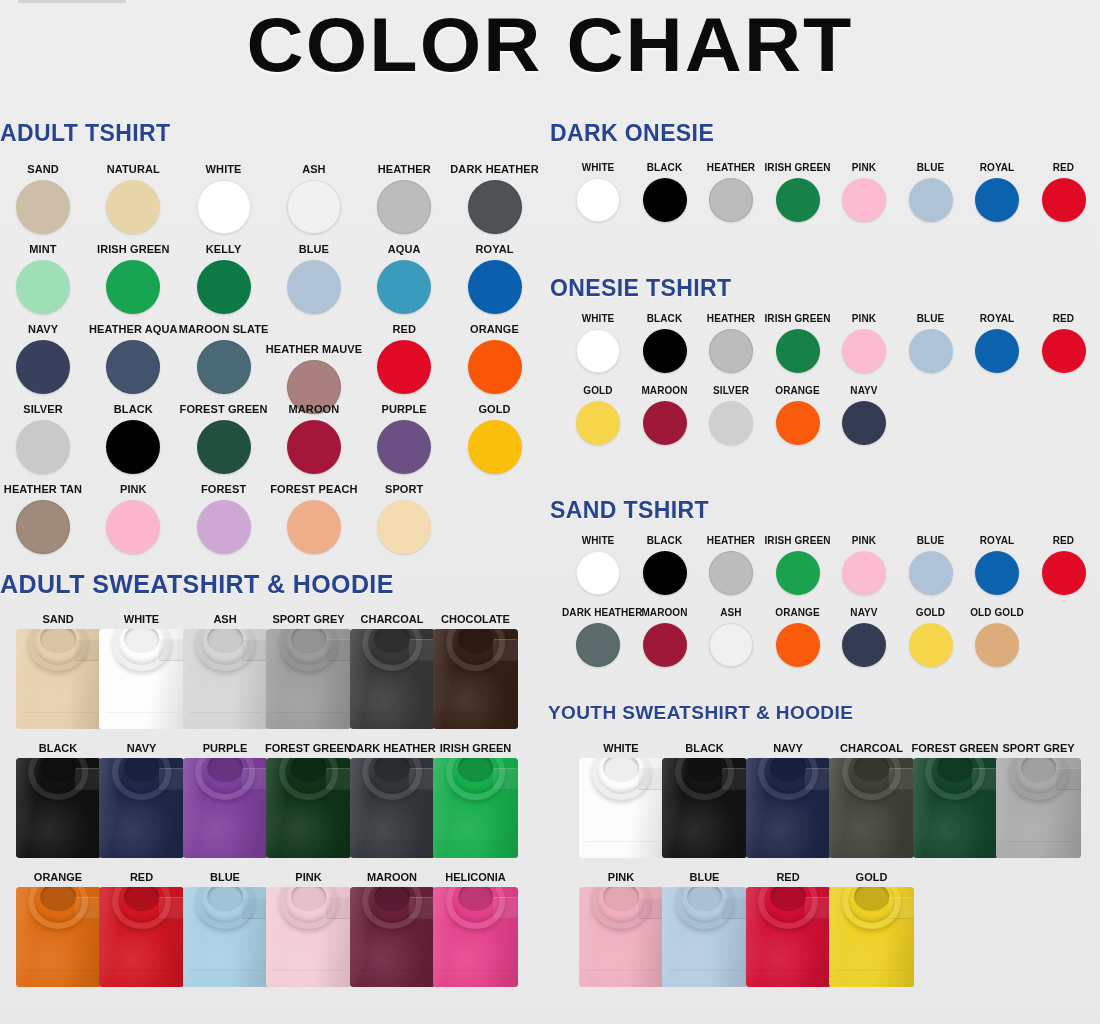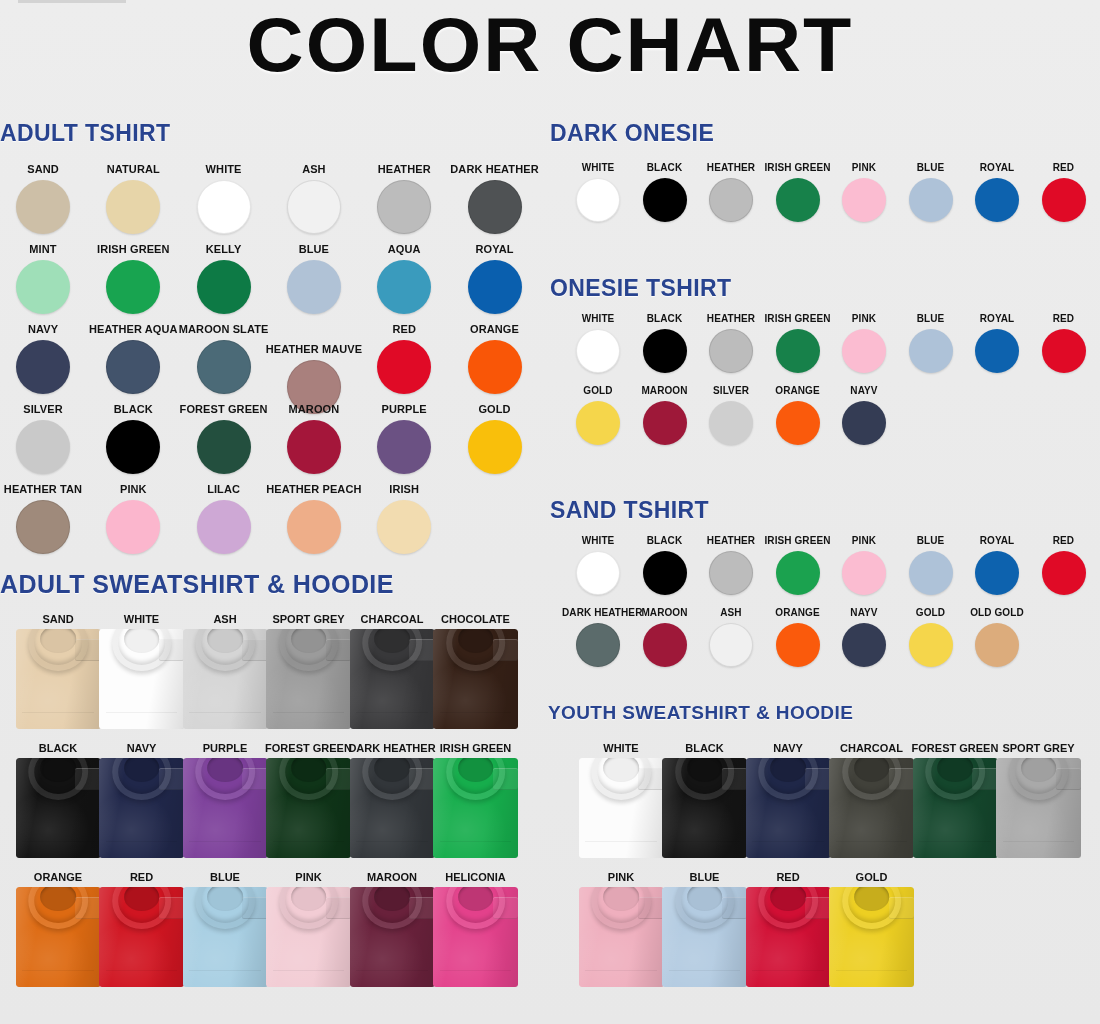--- a/index.html
+++ b/index.html
@@ -198,23 +198,23 @@
     <div class="swatch-cell" style="left: 354.2px; top: 323px; width: 100px;"><div class="swatch-label">RED</div><span class="dot" style="width: 54px; height: 54px; background: rgb(224, 10, 38);"></span></div>
     <div class="swatch-cell" style="left: 444.5px; top: 323px; width: 100px;"><div class="swatch-label">ORANGE</div><span class="dot" style="width: 54px; height: 54px; background: rgb(249, 86, 7);"></span></div>
     <div class="swatch-cell" style="left: -7px; top: 403px; width: 100px;"><div class="swatch-label">SILVER</div><span class="dot" style="width: 54px; height: 54px; background: rgb(201, 201, 201);"></span></div>
     <div class="swatch-cell" style="left: 83.3px; top: 403px; width: 100px;"><div class="swatch-label">BLACK</div><span class="dot" style="width: 54px; height: 54px; background: rgb(0, 0, 0);"></span></div>
     <div class="swatch-cell" style="left: 173.6px; top: 403px; width: 100px;"><div class="swatch-label">FOREST GREEN</div><span class="dot" style="width: 54px; height: 54px; background: rgb(35, 79, 62);"></span></div>
     <div class="swatch-cell" style="left: 263.9px; top: 403px; width: 100px;"><div class="swatch-label">MAROON</div><span class="dot" style="width: 54px; height: 54px; background: rgb(164, 22, 58);"></span></div>
     <div class="swatch-cell" style="left: 354.2px; top: 403px; width: 100px;"><div class="swatch-label">PURPLE</div><span class="dot" style="width: 54px; height: 54px; background: rgb(107, 81, 131);"></span></div>
     <div class="swatch-cell" style="left: 444.5px; top: 403px; width: 100px;"><div class="swatch-label">GOLD</div><span class="dot" style="width: 54px; height: 54px; background: rgb(249, 191, 11);"></span></div>
     <div class="swatch-cell" style="left: -7px; top: 483px; width: 100px;"><div class="swatch-label">HEATHER TAN</div><span class="dot heathered" style="width: 54px; height: 54px; background: rgb(159, 138, 123); box-shadow: rgba(0, 0, 0, 0.12) 0px 1px 2px, rgba(0, 0, 0, 0.1) 0px 0px 0px 1px inset;"></span></div>
     <div class="swatch-cell" style="left: 83.3px; top: 483px; width: 100px;"><div class="swatch-label">PINK</div><span class="dot" style="width: 54px; height: 54px; background: rgb(251, 182, 205);"></span></div>
-    <div class="swatch-cell" style="left: 173.6px; top: 483px; width: 100px;"><div class="swatch-label">LILAC</div><span class="dot" style="width: 54px; height: 54px; background: rgb(206, 168, 213);"></span></div>
-    <div class="swatch-cell" style="left: 263.9px; top: 483px; width: 100px;"><div class="swatch-label">HEATHER PEACH</div><span class="dot" style="width: 54px; height: 54px; background: rgb(238, 174, 137);"></span></div>
-    <div class="swatch-cell" style="left: 354.2px; top: 483px; width: 100px;"><div class="swatch-label">IRISH</div><span class="dot" style="width: 54px; height: 54px; background: rgb(242, 220, 176);"></span></div>
+    <div class="swatch-cell" style="left: 173.6px; top: 483px; width: 100px;"><div class="swatch-label">FOREST</div><span class="dot" style="width: 54px; height: 54px; background: rgb(206, 168, 213);"></span></div>
+    <div class="swatch-cell" style="left: 263.9px; top: 483px; width: 100px;"><div class="swatch-label">FOREST PEACH</div><span class="dot" style="width: 54px; height: 54px; background: rgb(238, 174, 137);"></span></div>
+    <div class="swatch-cell" style="left: 354.2px; top: 483px; width: 100px;"><div class="swatch-label">SPORT</div><span class="dot" style="width: 54px; height: 54px; background: rgb(242, 220, 176);"></span></div>
   </div>
 
 <div class="sec-title" style="left:550px;top:120px;width:550px;">DARK ONESIE</div>
 <div id="grid-baby-onesie">
     <div class="swatch-cell" style="left: 562px; top: 162px; width: 72px;"><div class="swatch-label sm">WHITE</div><span class="dot outlined" style="width: 44px; height: 44px; background: rgb(255, 255, 255); box-shadow: rgba(0, 0, 0, 0.12) 0px 1px 2px, rgba(0, 0, 0, 0.1) 0px 0px 0px 1px inset;"></span></div>
     <div class="swatch-cell" style="left: 628.5px; top: 162px; width: 72px;"><div class="swatch-label sm">BLACK</div><span class="dot" style="width: 44px; height: 44px; background: rgb(0, 0, 0);"></span></div>
     <div class="swatch-cell" style="left: 695px; top: 162px; width: 72px;"><div class="swatch-label sm">HEATHER</div><span class="dot heathered" style="width: 44px; height: 44px; background: rgb(188, 188, 188); box-shadow: rgba(0, 0, 0, 0.12) 0px 1px 2px, rgba(0, 0, 0, 0.1) 0px 0px 0px 1px inset;"></span></div>
     <div class="swatch-cell" style="left: 761.5px; top: 162px; width: 72px;"><div class="swatch-label sm">IRISH GREEN</div><span class="dot" style="width: 44px; height: 44px; background: rgb(23, 129, 74);"></span></div>
     <div class="swatch-cell" style="left: 828px; top: 162px; width: 72px;"><div class="swatch-label sm">PINK</div><span class="dot" style="width: 44px; height: 44px; background: rgb(251, 188, 209);"></span></div>
     <div class="swatch-cell" style="left: 894.5px; top: 162px; width: 72px;"><div class="swatch-label sm">BLUE</div><span class="dot" style="width: 44px; height: 44px; background: rgb(174, 194, 216);"></span></div>

